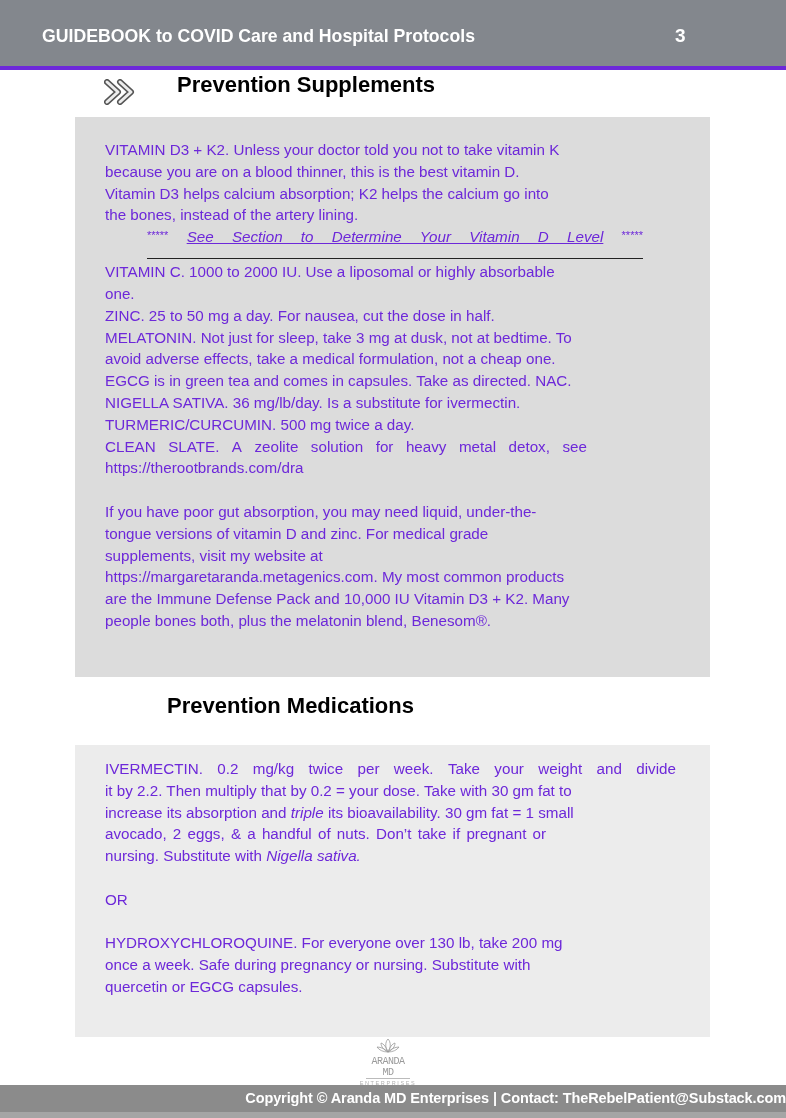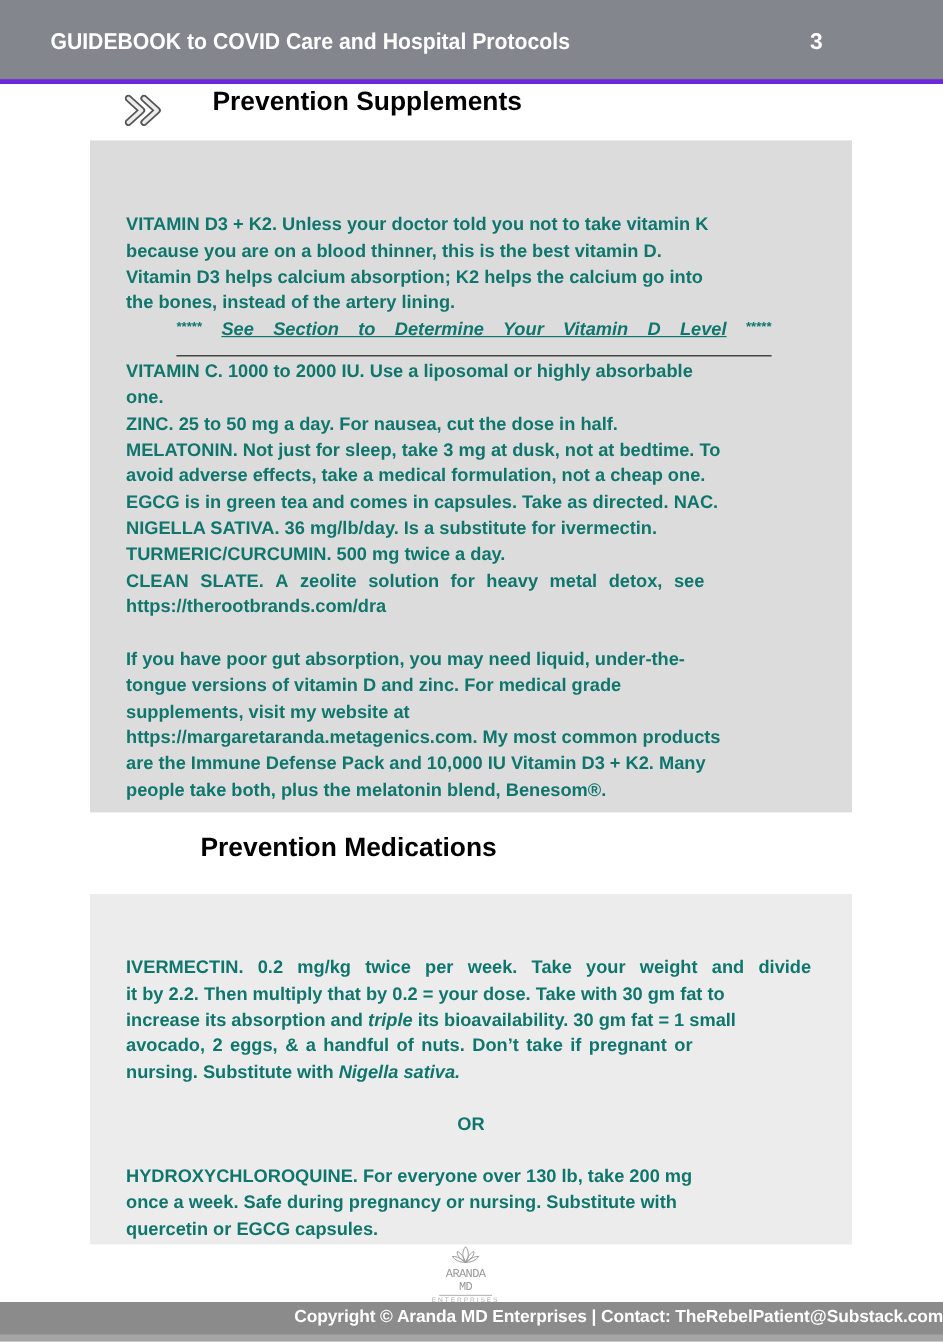--- a/index.html
+++ b/index.html
@@ -23,33 +23,33 @@
       position: absolute; font-weight: bold; font-size: 22px; color: #000; white-space: nowrap;
     }
     .chev {
       position: absolute; left: 104px; top: 79px; width: 42px; height: 26px;
     }
     .box {
       position: absolute; left: 75px; width: 635px; background: #dcdcdc;
     }
     .box2 { background: #ececec; }
     .body-text {
-      position: absolute; left: 105px; font-weight: bold; font-size: 15.2px; line-height: 21.8px;
-      color: #0f766e; width: 575px; margin-top: 38px;
+      position: absolute; left: 105px; font-weight: normal; font-size: 15.2px; line-height: 21.8px;
+      color: #6d28d9; width: 575px;
     }
     .line { white-space: nowrap; display: block; }
     .justify-line { display: flex; justify-content: space-between; white-space: nowrap; width: 571px; }
     .see-section {
       display: block; margin-left: 42px; width: 496px; border-bottom: 1.5px solid #222;
       font-style: italic; line-height: 19px; padding-bottom: 12px; white-space: nowrap;
       text-align: justify; text-align-last: justify; word-spacing: 4px; margin-bottom: 2px;
     }
     .see-section .stars { font-style: normal; font-size: 11px; vertical-align: 3px; }
     .see-section .link { text-decoration: underline; }
-    .or { display: block; text-align: center; width: 575px; }
+    .or { display: block; text-align: left; width: 575px; }
     .logo {
       position: absolute; left: 355px; top: 1038px; width: 66px; height: 44px; text-align: center;
       color: #9a9a9a;
     }
     .logo .name { font-size: 10px; letter-spacing: -0.5px; display: block; margin-top: -2px;
       border-bottom: 1px solid #bbb; width: 44px; margin-left: 11px; line-height: 11px; font-family: Liberation Mono, monospace; }
     .logo .sub { font-size: 5.5px; letter-spacing: 1.6px; display: block; line-height: 8px; color: #b0b0b0; }
     .footer {
       position: absolute; left: 0; top: 1085px; width: 786px; height: 27px; background: #8b8b8b;
       border-bottom: 6px solid #a5a5a5;
@@ -108,21 +108,21 @@
     <span>detox,</span>
     <span>see</span>
   </span>
   <span class="line">https://therootbrands.com/dra</span>
   <span class="line" style="height:21.8px;"></span>
   <span class="line">If you have poor gut absorption, you may need liquid, under-the-</span>
   <span class="line">tongue versions of vitamin D and zinc. For medical grade</span>
   <span class="line">supplements, visit my website at</span>
   <span class="line">https://margaretaranda.metagenics.com. My most common products</span>
   <span class="line">are the Immune Defense Pack and 10,000 IU Vitamin D3 + K2. Many</span>
-  <span class="line">people take both, plus the melatonin blend, Benesom®.</span>
+  <span class="line">people bones both, plus the melatonin blend, Benesom®.</span>
 </div>
 
 <div class="section-title" style="left:167px; top:693px;">Prevention Medications</div>
 
 <div class="box box2" style="top:745px; height:292px;"></div>
 
 <div class="body-text" style="top:758px;">
   <span class="justify-line">
     <span>IVERMECTIN.</span>
     <span>0.2</span>

